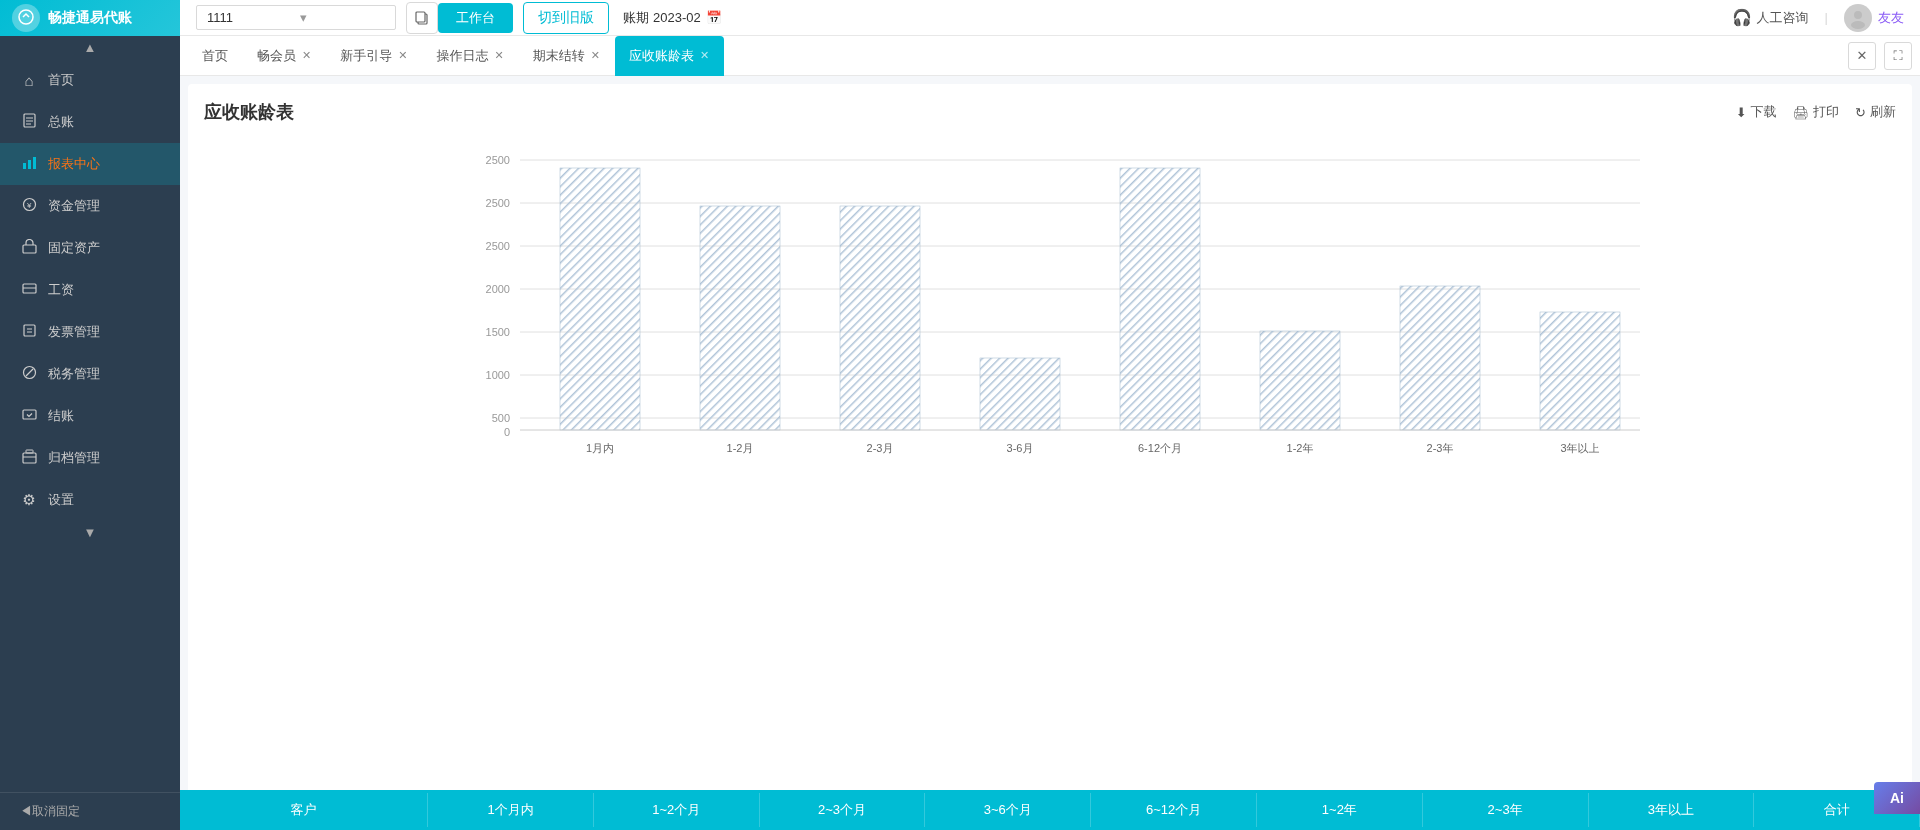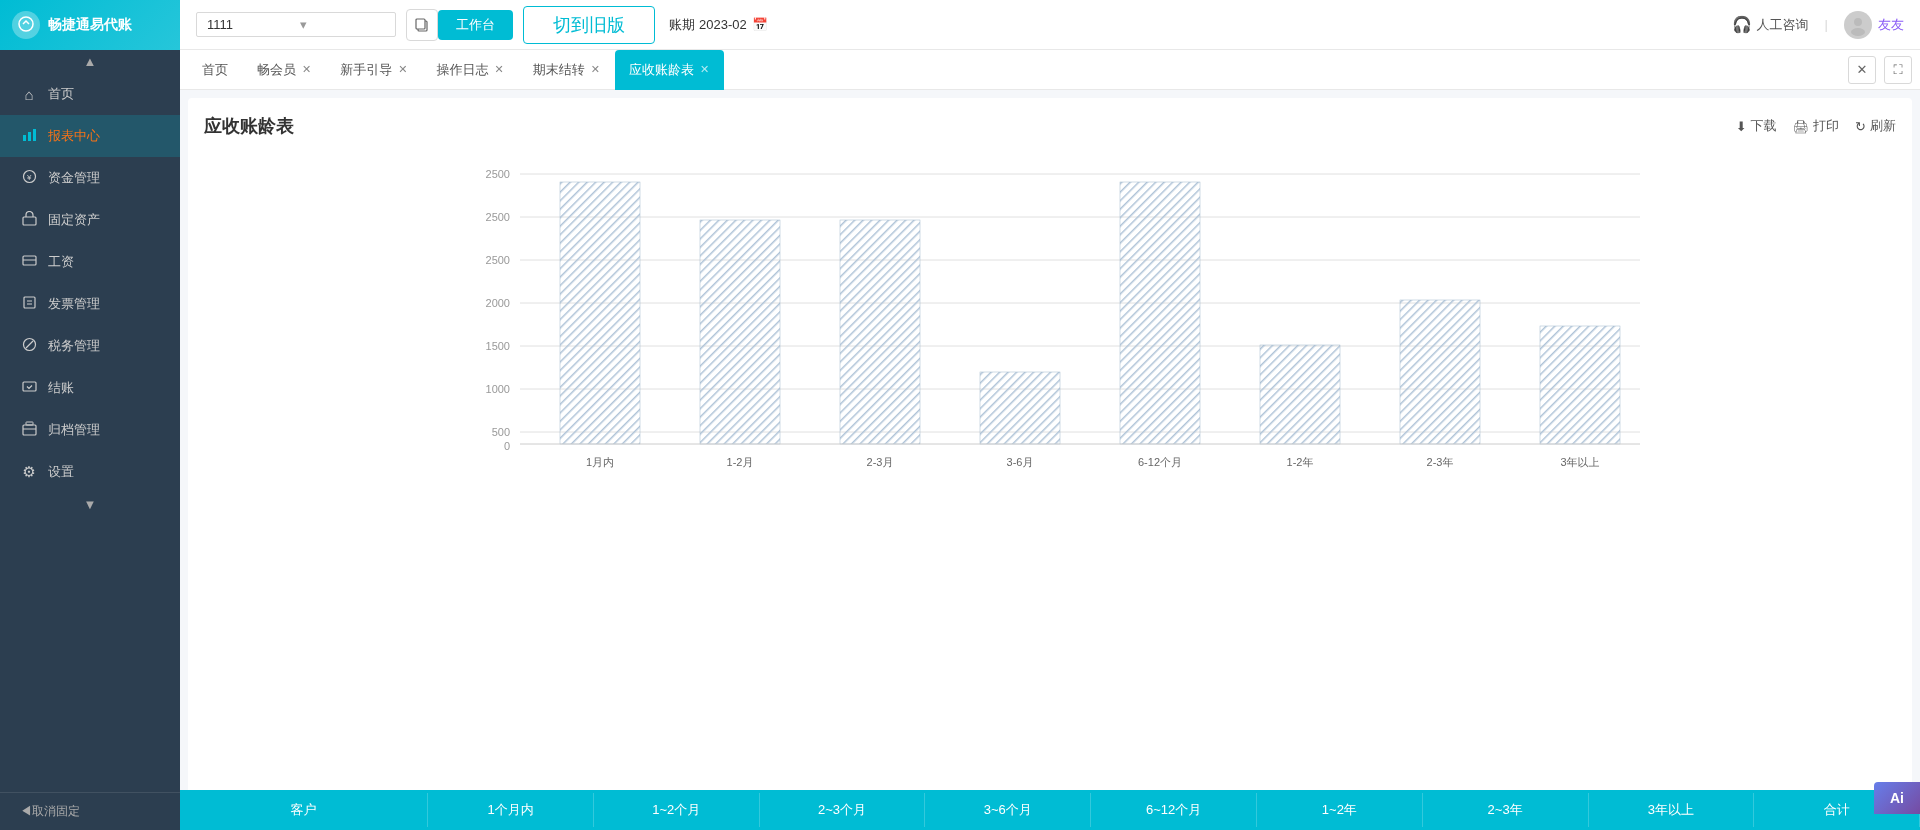--- a/index.html
+++ b/index.html
@@ -3,21 +3,21 @@
   <meta charset="utf-8">
   <style>
     * { box-sizing: border-box; margin: 0; padding: 0; }
     body { font-family: 'Microsoft YaHei', Arial, sans-serif; font-size: 13px; background: #f0f2f5; display: flex; flex-direction: column; height: 830px; overflow: hidden; }
 
     
     .header {
       display: flex;
       align-items: center;
       background: #fff;
-      height: 50px;
+      height: 36px;
       padding: 0 16px;
       border-bottom: 1px solid #e8e8e8;
       flex-shrink: 0;
     }
     .logo-area {
       width: 180px;
       display: flex;
       align-items: center;
       background: linear-gradient(135deg, #00bcd4, #26c6da);
       height: 50px;
@@ -81,22 +81,22 @@
       padding: 6px 18px;
       font-size: 13px;
       cursor: pointer;
     }
     .switch-btn {
       margin-left: 10px;
       border: 1px solid #00bcd4;
       color: #00bcd4;
       background: #fff;
       border-radius: 4px;
-      padding: 6px 29px;
-      font-size: 18px;
+      padding: 6px 14px;
+      font-size: 14px;
       cursor: pointer;
     }
     .period-info {
       margin-left: 14px;
       display: flex;
       align-items: center;
       color: #333;
       font-size: 13px;
     }
     .period-info .period-label { margin-right: 4px; }
@@ -378,20 +378,31 @@
 </div>
 
 <div class="layout">
 
   <div class="sidebar">
     <div class="sidebar-scroll-btn">▲</div>
 
     <div class="sidebar-item">
       <span class="s-icon">⌂</span>
       <span>首页</span>
+    </div>
+    <div class="sidebar-item">
+      <span class="s-icon">
+        <svg width="15" height="15" viewBox="0 0 15 15" fill="none">
+            <rect x="2" y="1" width="11" height="13" rx="1" stroke="#ccc" stroke-width="1.2"></rect>
+            <line x1="4" y1="5" x2="11" y2="5" stroke="#ccc" stroke-width="1"></line>
+            <line x1="4" y1="8" x2="11" y2="8" stroke="#ccc" stroke-width="1"></line>
+            <line x1="4" y1="11" x2="9" y2="11" stroke="#ccc" stroke-width="1"></line>
+          </svg>
+      </span>
+      <span>总账</span>
     </div>
     <div class="sidebar-item active">
       <span class="s-icon">
         <svg width="15" height="15" viewBox="0 0 15 15" fill="none">
             <rect x="1" y="8" width="3" height="6" fill="#00bcd4"></rect>
             <rect x="6" y="5" width="3" height="9" fill="#00bcd4"></rect>
             <rect x="11" y="2" width="3" height="12" fill="#00bcd4"></rect>
           </svg>
       </span>
       <span>报表中心</span>

